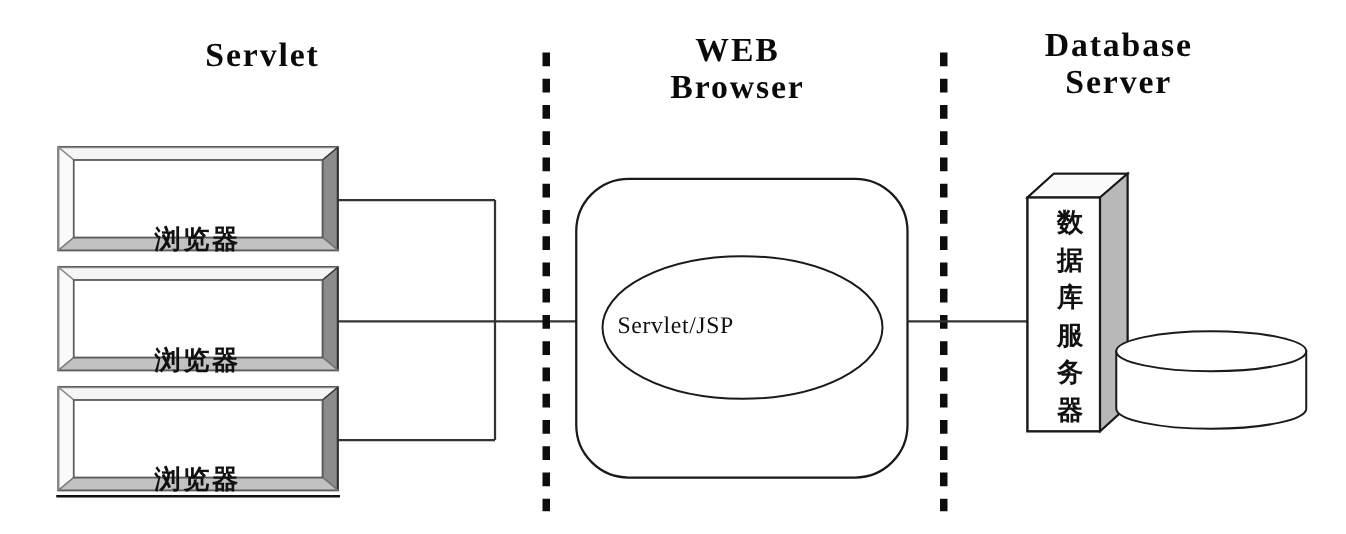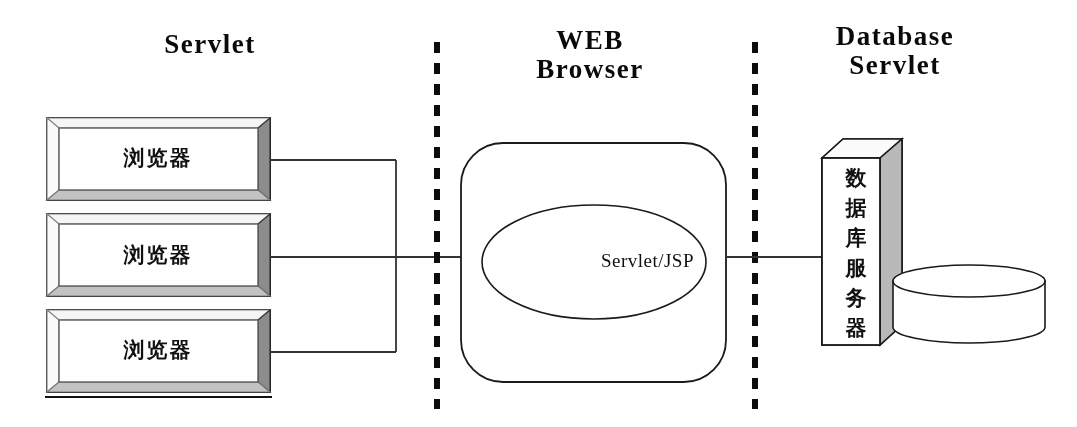--- a/index.html
+++ b/index.html
@@ -43,20 +43,21 @@
     font-family: "DejaVu Sans", "Liberation Sans", sans-serif;
     font-weight: 700;
     color: #111111;
   }
   .browser-text {
     position: absolute;
     font-size: 21px;
     letter-spacing: 2px;
     text-align: center;
     width: 200px;
+    margin-top: 33px;
   }
   #browser-text-0 { left: 58px; top: 144px; }
   #browser-text-1 { left: 58px; top: 241px; }
   #browser-text-2 { left: 58px; top: 336px; }
 
   #db-tower-text {
     position: absolute;
     left: 828px;
     top: 163px;
     width: 56px;
@@ -64,21 +65,21 @@
     line-height: 1.43;
     text-align: center;
   }
   #db-tower-text span { display: block; }
 
   #servlet-text {
     position: absolute;
     left: 494px;
     top: 250px;
     width: 200px;
-    text-align: right;
+    text-align: left;
     font-family: "Liberation Serif", "DejaVu Serif", serif;
     font-size: 19px;
     color: #101010;
     letter-spacing: 0.5px;
   }
 </style>
 </head>
 <body>
 
 <div id="diagram-root">
@@ -142,21 +143,21 @@
       <path d="M 893 281 L 893 327 A 76 16 0 0 0 1045 327 L 1045 281 Z" fill="#ffffff" stroke="#1a1a1a" stroke-width="1.6"></path>
       <ellipse cx="969" cy="281" rx="76" ry="16" fill="#ffffff" stroke="#1a1a1a" stroke-width="1.6"></ellipse>
     </g>
 
   </svg>
 
   <div class="tier-title" id="title-browser">Servlet</div>
   <div class="tier-title" id="title-web">WEB
 Browser</div>
   <div class="tier-title" id="title-database">Database
-Servlet</div>
+Server</div>
 
   <div class="cjk-label browser-text" id="browser-text-0">浏览器</div>
   <div class="cjk-label browser-text" id="browser-text-1">浏览器</div>
   <div class="cjk-label browser-text" id="browser-text-2">浏览器</div>
 
   <div id="servlet-text">Servlet/JSP</div>
 
   <div class="cjk-label" id="db-tower-text">
     <span>数</span>
     <span>据</span>

